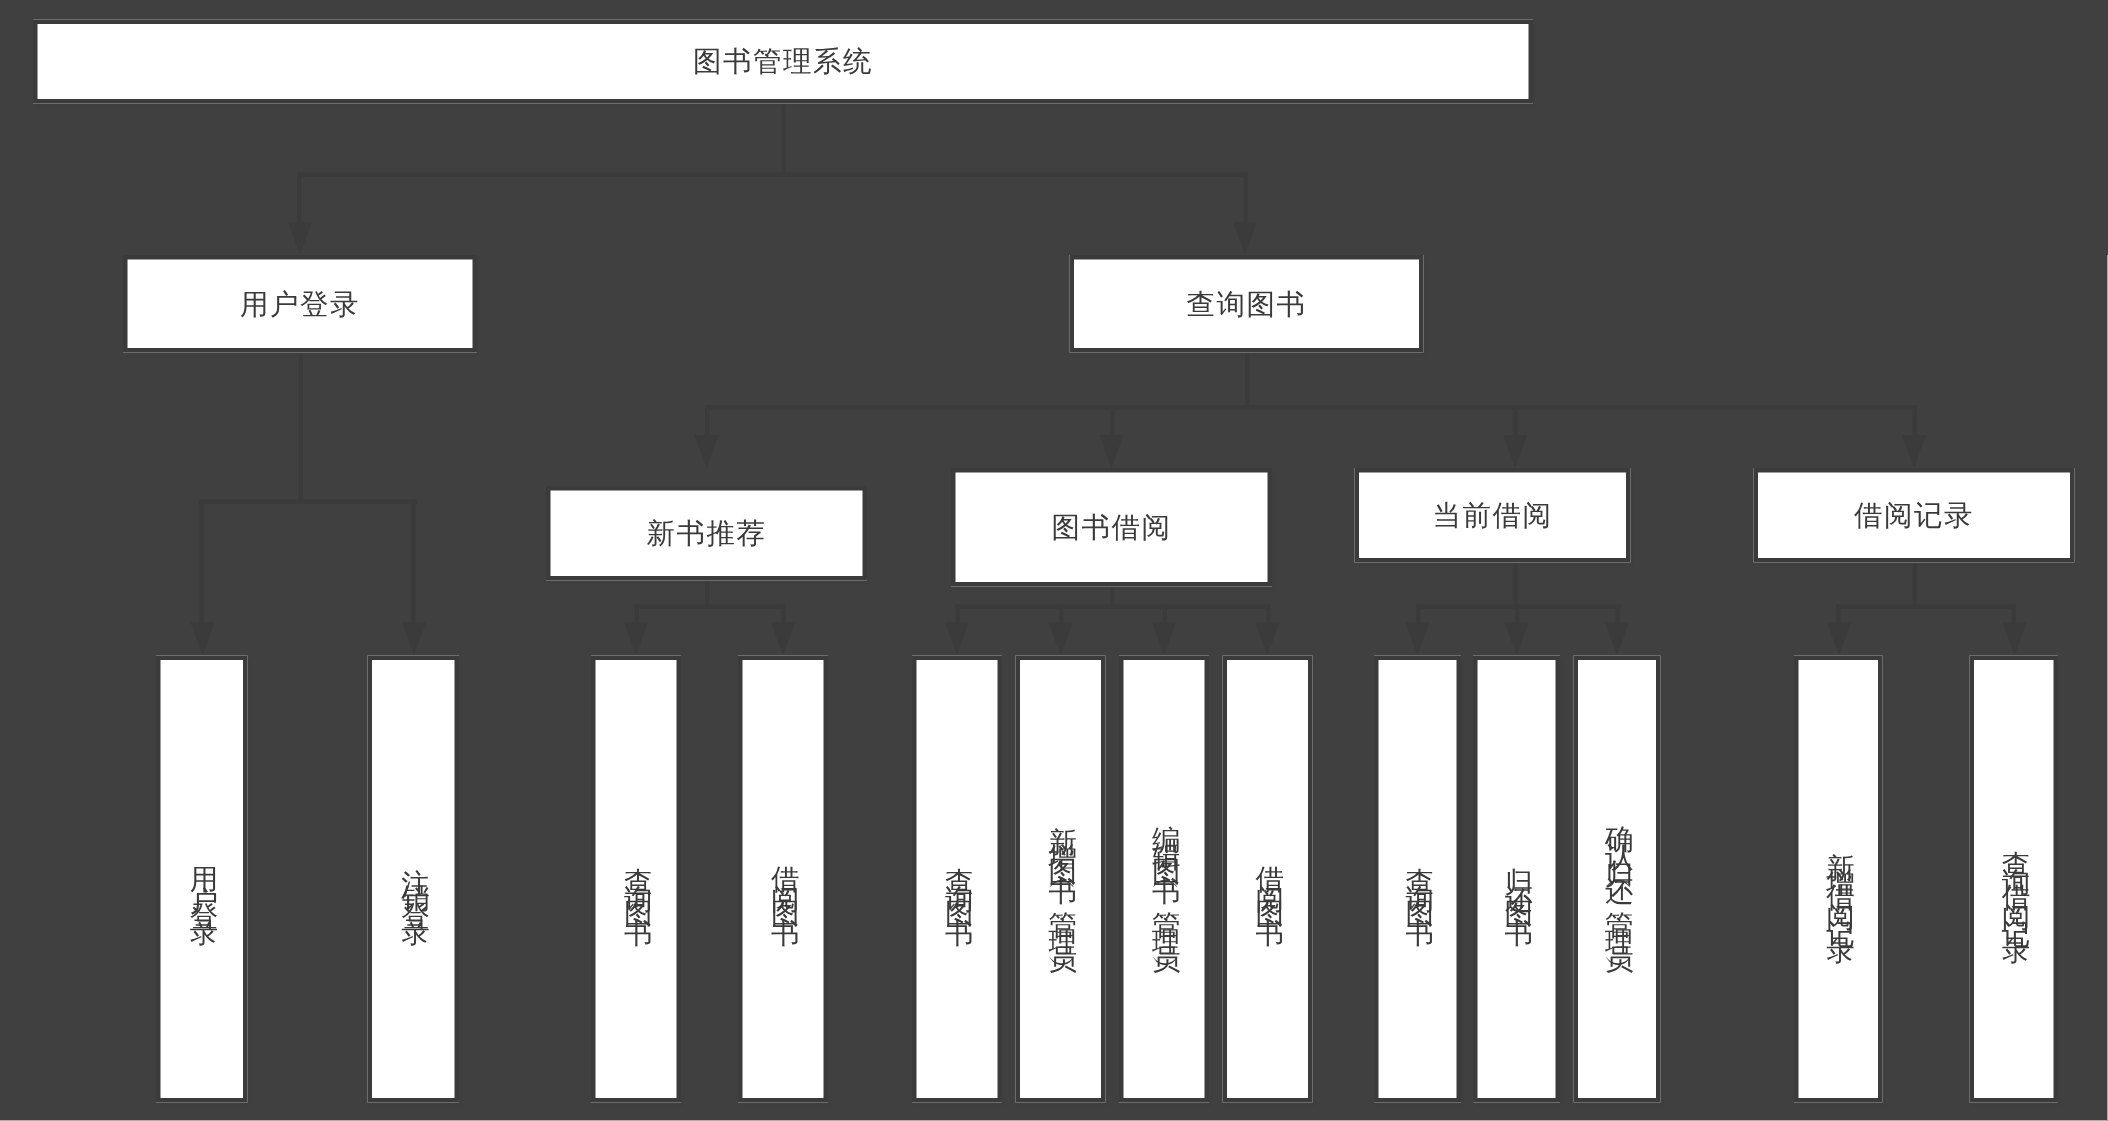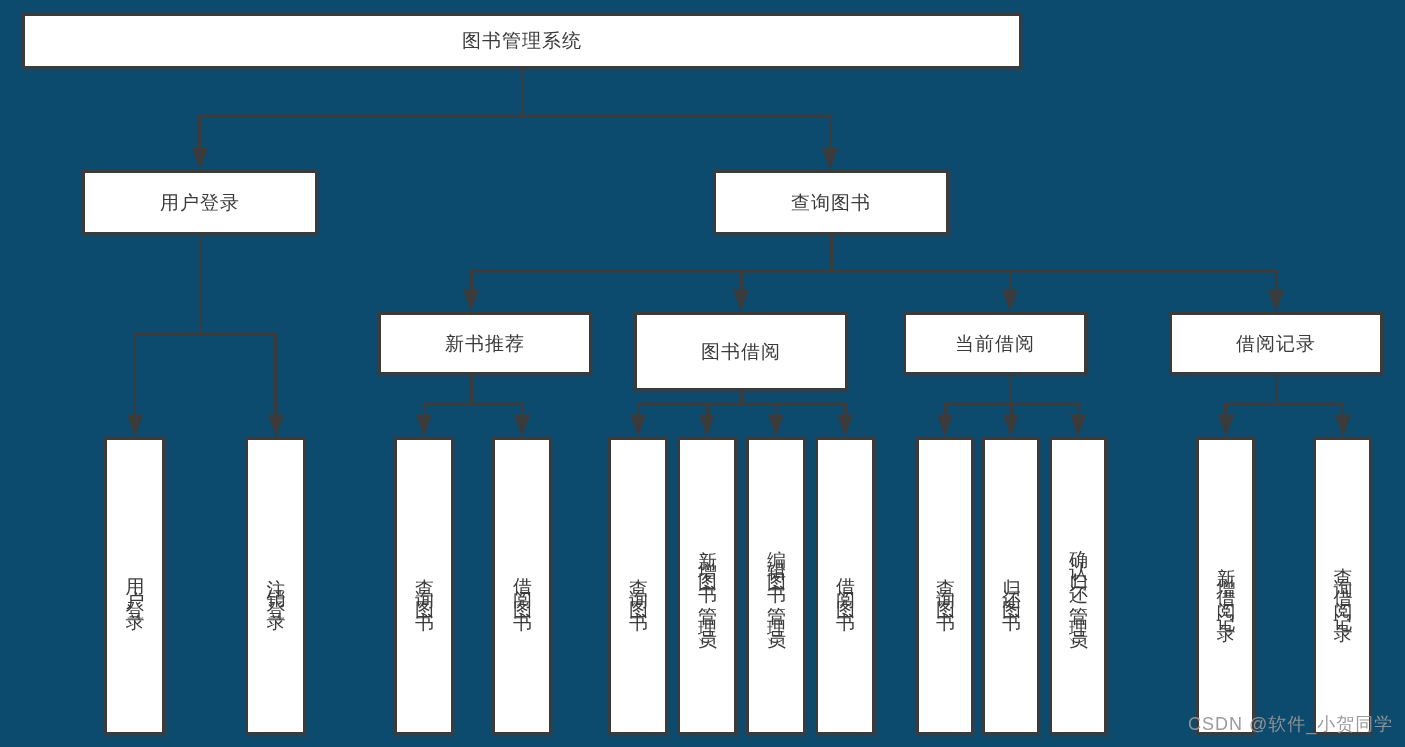--- a/index.html
+++ b/index.html
@@ -1,21 +1,21 @@
 <!DOCTYPE html>
 <html><head>
 <meta charset="utf-8">
 <title>图书管理系统</title>
 <style>
   html, body { margin: 0; padding: 0; background: #ffffff; }
   body { font-family: "Liberation Sans", sans-serif; }
   .stage {
     position: relative;
     width: 1405px; height: 747px;
-    background: #0c4a6e;
+    background: #404040;
     overflow: hidden;
   }
   .node {
     position: absolute;
     box-sizing: border-box;
     border: 3px solid #3b3b3b;
     background: #ffffff;
     box-shadow: 2px 3px 0 rgba(60,60,60,0.28);
     display: flex;
     align-items: center;
@@ -123,21 +123,21 @@
     <span>图书管理系统</span>
   </div>
 
   <div class="node h-node" style="left:82px; top:170px; width:236px; height:65px;">
     <span>用户登录</span>
   </div>
   <div class="node h-node" style="left:713px; top:170px; width:236px; height:65px;">
     <span>查询图书</span>
   </div>
 
-  <div class="node h-node" style="left:364px; top:312px; width:214px; height:63px;margin-left:14px;">
+  <div class="node h-node" style="left:364px; top:324px; width:214px; height:63px;">
     <span>新书推荐</span>
   </div>
   <div class="node h-node" style="left:634px; top:312px; width:214px; height:79px;">
     <span>图书借阅</span>
   </div>
   <div class="node h-node" style="left:903px; top:312px; width:184px; height:63px;">
     <span>当前借阅</span>
   </div>
   <div class="node h-node" style="left:1169px; top:312px; width:214px; height:63px;text-align:right;">
     <span>借阅记录</span>
@@ -180,15 +180,14 @@
     <span>确认归还（管理员）</span>
   </div>
 
   <div class="node v-node" style="left:1196px; top:437px; width:59px; height:298px;">
     <span>新增借阅记录</span>
   </div>
   <div class="node v-node" style="left:1313px; top:437px; width:59px; height:298px;">
     <span>查询借阅记录</span>
   </div>
 
-  <div class="watermark">CSDN @软件_小贺同学</div>
 
 </div>
 
 </body></html>

